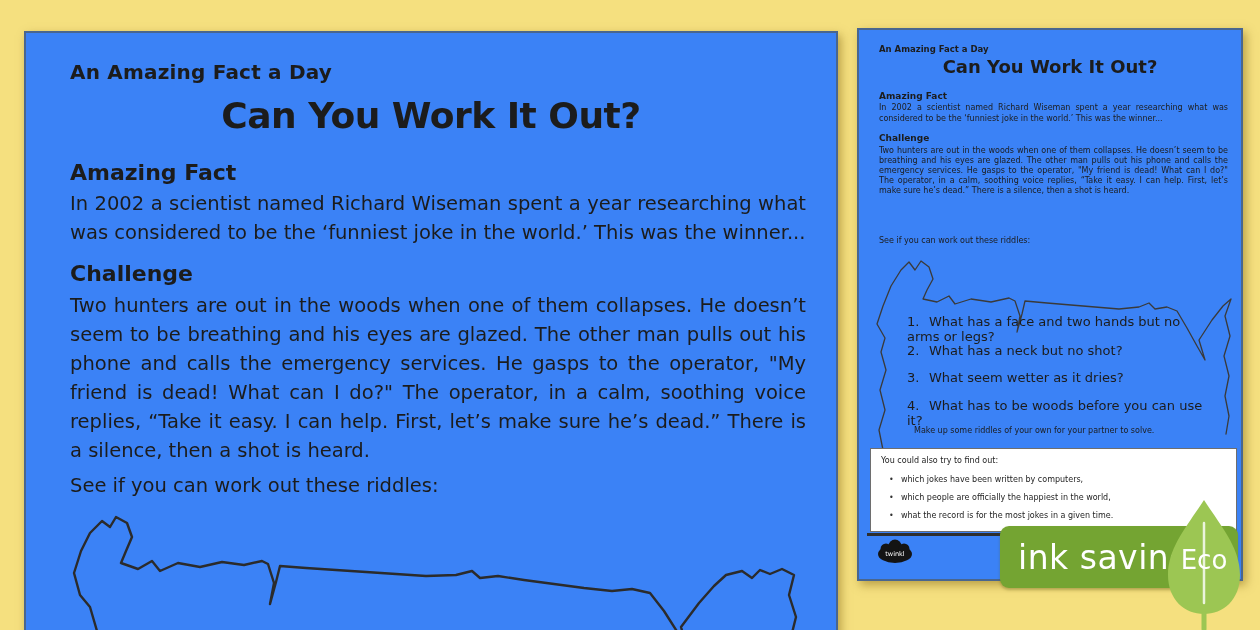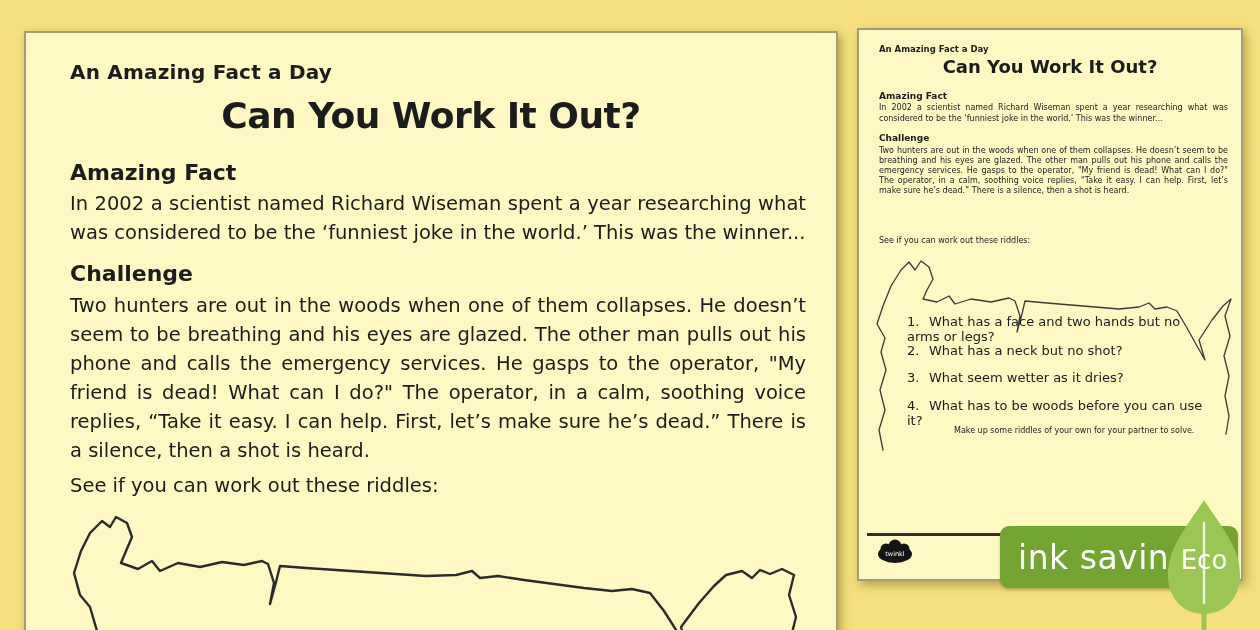--- a/index.html
+++ b/index.html
@@ -3,21 +3,21 @@
 <meta charset="utf-8">
 <style>
   html,body{margin:0;padding:0;}
   body{
     position:relative; width:1260px; height:630px; overflow:hidden;
     background:#f5e07f;
     font-family:"DejaVu Sans","Liberation Sans",sans-serif;
     color:#1c1c1c;
   }
   .page{
-    position:absolute; background:#fef9c3;
+    position:absolute; background:#3b82f6;
     border:2px solid rgba(86,80,58,.55);
     box-shadow:3px 4px 9px rgba(125,95,15,.5);
     box-sizing:border-box;
   }
   #page-left{ left:24px; top:31px; width:814px; height:700px; }
   #page-right{ left:857px; top:28px; width:386px; height:553px; }
   .abs{ position:absolute; }
 
   
   .l-series{ left:44px; top:27px; font-size:20px; font-weight:bold; letter-spacing:.2px; }
@@ -34,21 +34,21 @@
   .r-series{ left:20px; top:14px; font-size:8.5px; font-weight:bold; }
   .r-title{ left:0; top:26px; width:100%; text-align:center; font-size:18px; font-weight:bold; }
   .r-h2{ font-size:9px; font-weight:bold; }
   .r-fact-h{ left:20px; top:61px; }
   .r-fact-t{ left:20px; top:73px; width:349px; font-size:8px; line-height:10.5px; text-align:justify; }
   .r-chal-h{ left:20px; top:103px; }
   .r-chal-t{ left:20px; top:116px; width:349px; font-size:8px; line-height:10px; text-align:justify; }
   .r-riddles-intro{ left:20px; top:206px; font-size:8px; }
   .riddle-row{ position:absolute; left:48px; width:300px; font-size:13px; }
   .riddle-num{ display:inline-block; width:22px; }
-  .r-partner{ left:55px; top:396px; font-size:8px;margin-left:40px; }
+  .r-partner{ left:55px; top:396px; font-size:8px; }
   .find-out-box{
     left:11px; top:418px; width:367px; height:84px;
     border:1px solid #6e6e6e; box-sizing:border-box; background:#fff;
   }
   .fo-heading{ left:10px; top:7px; font-size:8px; }
   .fo-item{ position:absolute; left:30px; font-size:8px; }
   .fo-item::before{ content:"•"; position:absolute; left:-12px; top:0; font-size:8px; color:#333; }
   .footer-rule{ left:8px; top:503px; width:370px; height:3px; background:#2e2e2e; }
 
   
@@ -103,20 +103,26 @@
   </div>
   <div class="riddle-row" style="top:340px">
     <span class="riddle-num">3.</span><span class="riddle-text">What seem wetter as it dries?</span>
   </div>
   <div class="riddle-row" style="top:368px">
     <span class="riddle-num">4.</span><span class="riddle-text">What has to be woods before you can use it?</span>
   </div>
 
   <div class="abs r-partner">Make up some riddles of your own for your partner to solve.</div>
 
+  <div class="abs find-out-box">
+    <div class="abs fo-heading">You could also try to find out:</div>
+    <div class="fo-item" style="top:26px">which jokes have been written by computers,</div>
+    <div class="fo-item" style="top:44px">which people are officially the happiest in the world,</div>
+    <div class="fo-item" style="top:62px">what the record is for the most jokes in a given time.</div>
+  </div>
 
   <div class="abs footer-rule"></div>
 
   <svg class="abs logo-svg" width="40" height="28" viewBox="0 0 40 28">
     <ellipse cx="20" cy="17" rx="17" ry="9" fill="#141414"></ellipse>
     <circle cx="11" cy="12" r="5.5" fill="#141414"></circle>
     <circle cx="20" cy="9" r="6.5" fill="#141414"></circle>
     <circle cx="29" cy="12" r="5.5" fill="#141414"></circle>
     <text x="20" y="19" text-anchor="middle" font-size="6.5" fill="#ffffff">twinkl</text>
   </svg>

